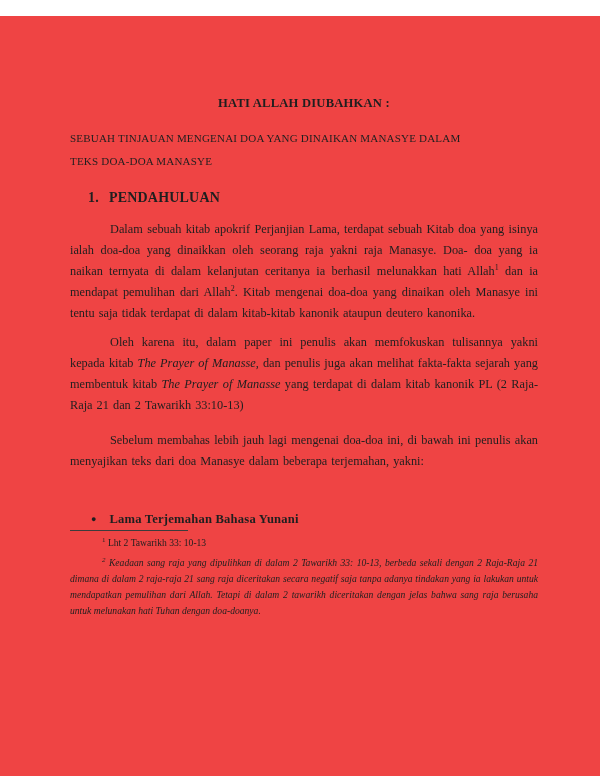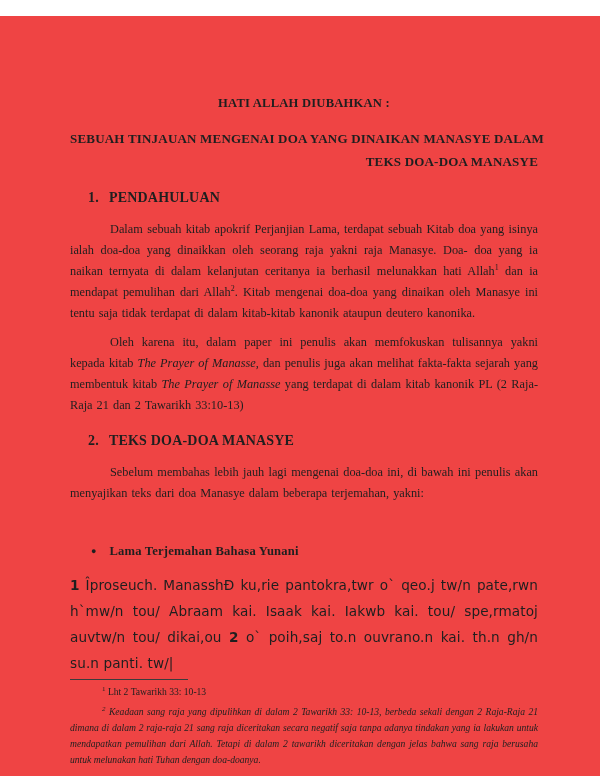--- a/index.html
+++ b/index.html
@@ -24,23 +24,23 @@
     margin: 0;
     text-align: center;
     font-size: 12.6px;
     font-weight: bold;
     line-height: 15px;
     letter-spacing: 0.2px;
     white-space: nowrap;
   }
   .subtitle-block {
     margin-top: 16px;
-    text-align: right;
-    font-weight: bold;
-    font-size: 13px;
+    text-align: left;
+    font-weight: normal;
+    font-size: 11px;
     line-height: 23px;
     letter-spacing: 0.2px;
   }
   .subtitle-line { white-space: nowrap; }
   .heading {
     margin-top: 17px;
     padding-left: 18px;
     font-weight: bold;
     font-size: 14px;
     line-height: 15px;
@@ -115,32 +115,28 @@
   </div>
 
   <div class="heading">
     <span class="h-num">1.</span><span>PENDAHULUAN</span>
   </div>
 
   <p class="body"><span>Dalam sebuah kitab apokrif Perjanjian Lama, terdapat sebuah Kitab doa yang isinya ialah doa-doa yang dinaikkan oleh seorang raja yakni raja Manasye. Doa- doa yang ia naikan ternyata di dalam kelanjutan ceritanya ia berhasil melunakkan hati Allah</span><sup>1</sup><span> dan ia mendapat pemulihan dari Allah</span><sup>2</sup><span>. Kitab mengenai doa-doa yang dinaikan oleh Manasye ini tentu saja tidak terdapat di dalam kitab-kitab kanonik ataupun deutero kanonika.</span></p>
 
   <p class="body tight"><span>Oleh karena itu, dalam paper ini penulis akan memfokuskan tulisannya yakni kepada kitab </span><i>The Prayer of Manasse</i><span>, dan penulis juga akan melihat fakta-fakta sejarah yang membentuk kitab </span><i>The Prayer of Manasse</i><span> yang terdapat di dalam kitab kanonik PL (2 Raja-Raja 21 dan 2 Tawarikh 33:10-13)</span></p>
 
-  <div class="heading">
-    <span class="h-num">2.</span><span>TEKS DOA-DOA MANASYE</span>
-  </div>
 
   <p class="body">Sebelum membahas lebih jauh lagi mengenai doa-doa ini, di bawah ini penulis akan menyajikan teks dari doa Manasye dalam beberapa terjemahan, yakni:</p>
 
   <div class="bullet-row">
     <span class="bullet-glyph">●</span>
     <span class="bullet-label">Lama Terjemahan Bahasa Yunani</span>
   </div>
 
-  <p class="greek"><b>1</b><span> Îproseuch. ManasshÐ ku,rie pantokra,twr o` qeo.j tw/n pate,rwn h`mw/n tou/ Abraam kai. Isaak kai. Iakwb kai. tou/ spe,rmatoj auvtw/n tou/ dikai,ou </span><b>2</b><span> o` poih,saj to.n ouvrano.n kai. th.n gh/n su.n panti. tw/|</span></p>
 
   <div class="fn-sep"></div>
 
   <div class="footnote"><sup>1</sup><span> Lht 2 Tawarikh 33: 10-13</span></div>
 
   <div class="footnote just"><sup>2</sup><span> Keadaan sang raja yang dipulihkan di dalam 2 Tawarikh 33: 10-13, berbeda sekali dengan 2 Raja-Raja  21 dimana di dalam 2 raja-raja 21 sang raja diceritakan secara negatif saja tanpa adanya tindakan yang ia lakukan untuk mendapatkan pemulihan dari Allah. Tetapi di dalam 2  tawarikh diceritakan dengan jelas bahwa sang raja berusaha untuk melunakan hati Tuhan dengan doa-doanya.</span></div>
 
 </div>
 
 </body></html>

